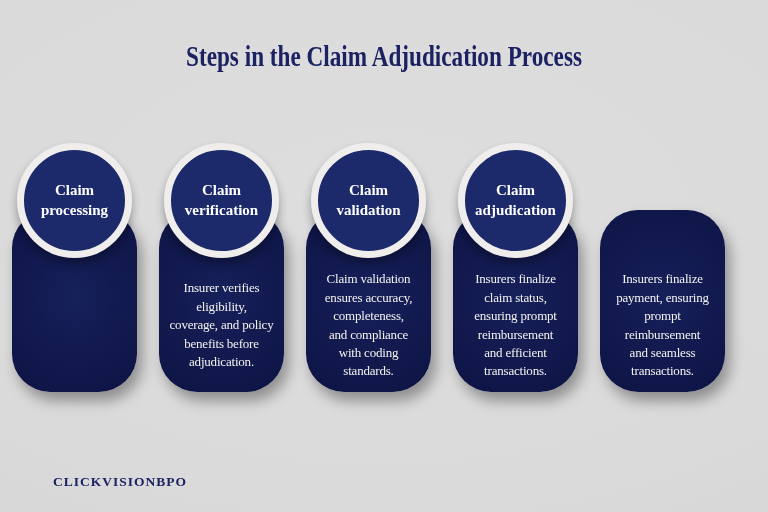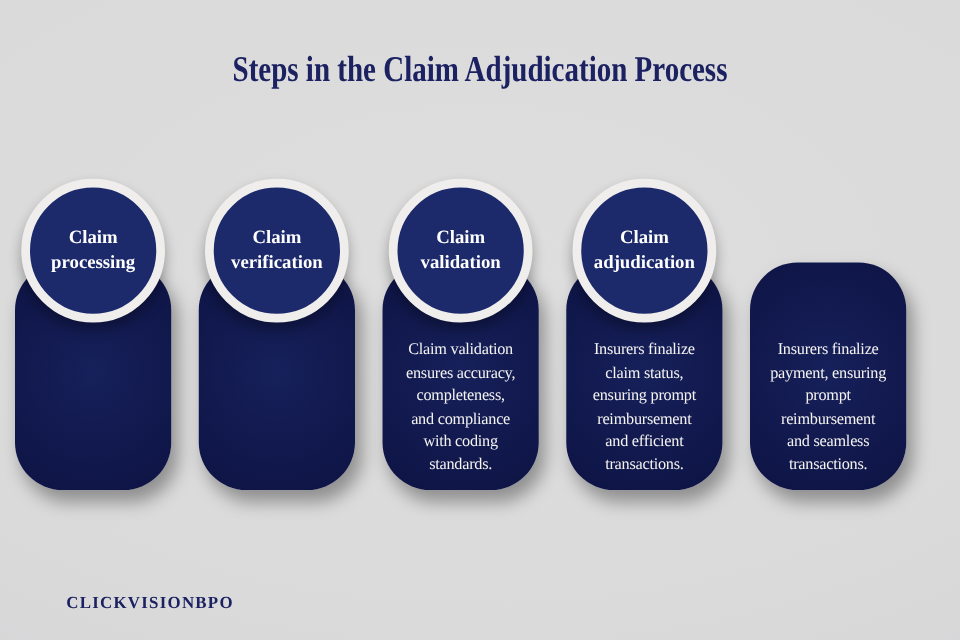--- a/index.html
+++ b/index.html
@@ -90,20 +90,27 @@
 processing</span>
       </div>
     </div>
 
     <div class="step-card">
       <div class="card-rect"></div>
       <div class="step-circle">
         <span class="step-circle-label">Claim
 verification</span>
       </div>
+      <div class="step-desc">
+        <span class="step-desc-text">Insurer verifies
+eligibility,
+coverage, and policy
+benefits before
+adjudication.</span>
+      </div>
     </div>
 
     <div class="step-card">
       <div class="card-rect"></div>
       <div class="step-circle">
         <span class="step-circle-label">Claim
 validation</span>
       </div>
       <div class="step-desc">
         <span class="step-desc-text">Claim validation

